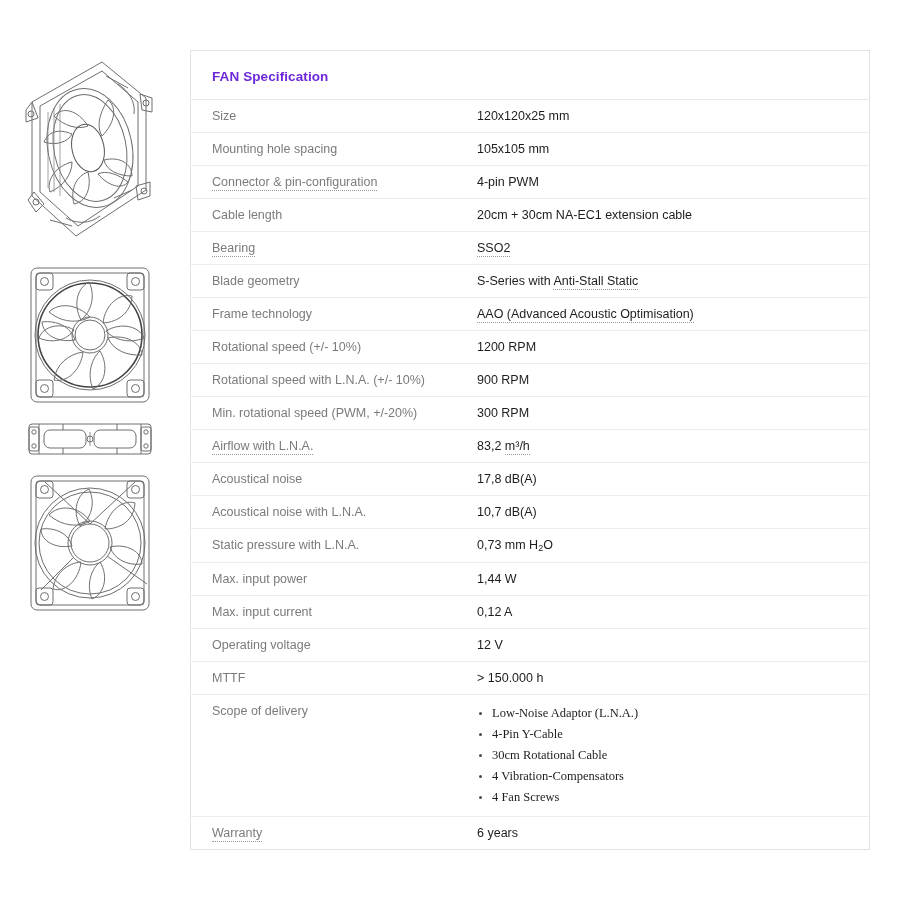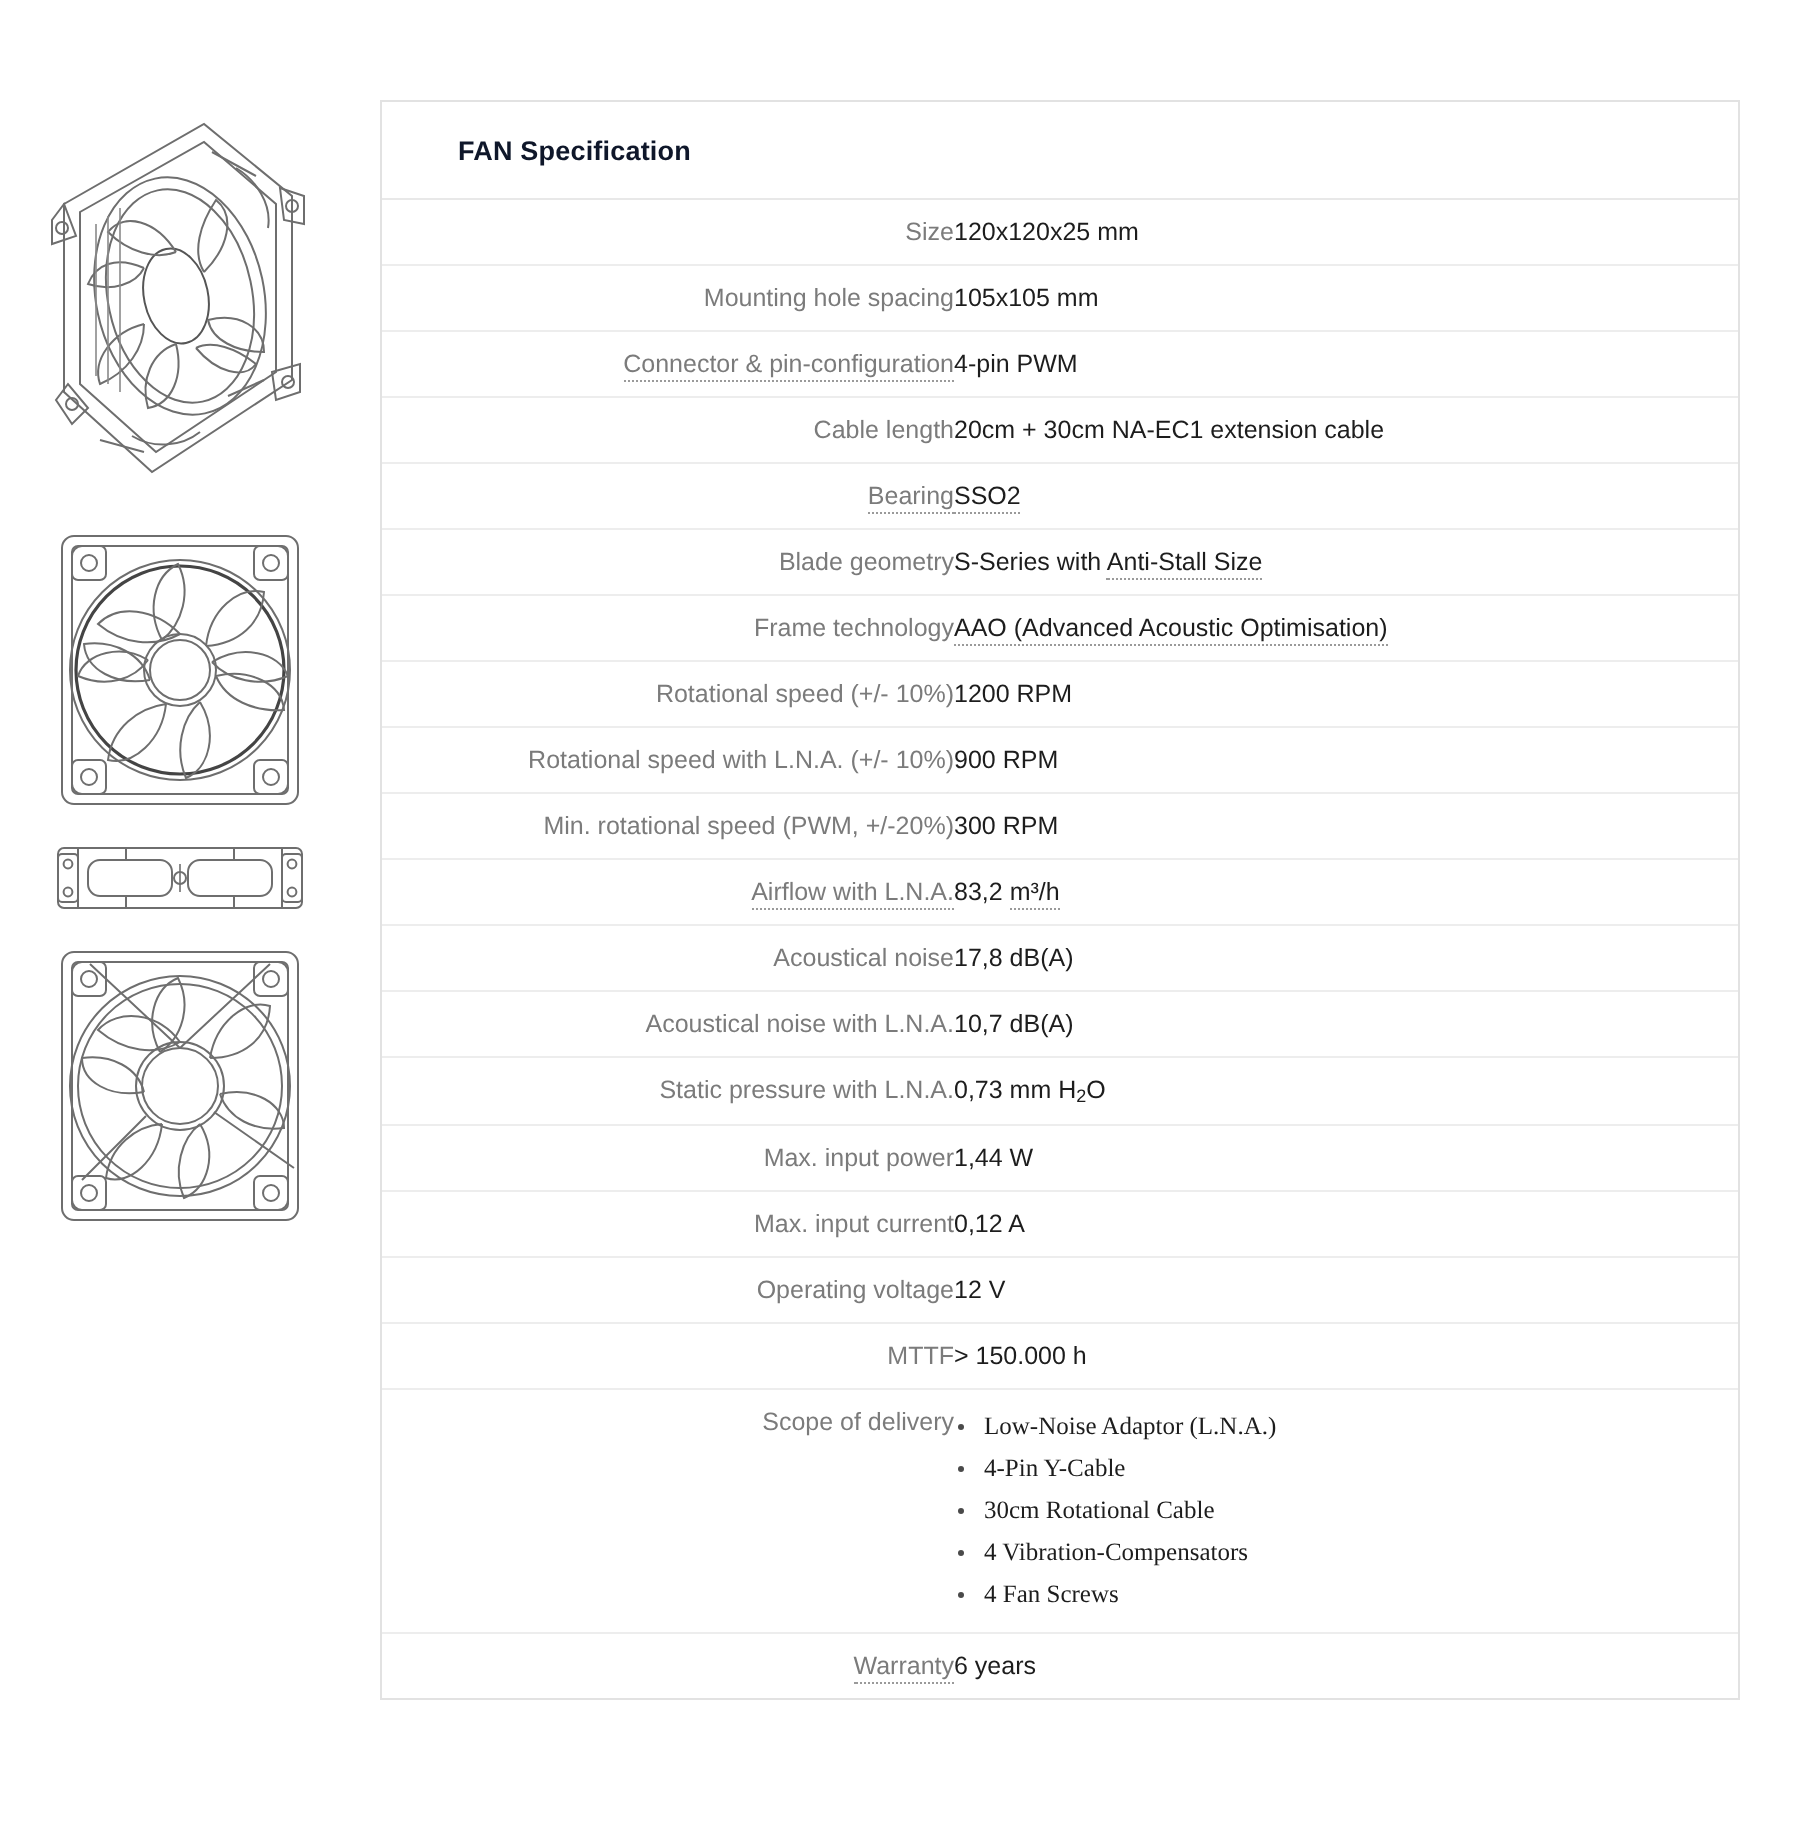--- a/index.html
+++ b/index.html
@@ -26,42 +26,40 @@
     width:680px;
     border:1px solid #e2e2e2;
     background:#fff;
     box-sizing:border-box;
   }
   .panel-head{
     padding:16px 0 14px 21px;
     border-bottom:1px solid #e8e8e8;
   }
   .panel-title{
-    font-size:13.5px;font-weight:bold;color:#0f172a;
+    font-size:13.5px;font-weight:bold;color:#6d28d9;
     letter-spacing:.1px;
-    margin-left:17px;
   }
   .spec-table{
     width:100%;border-collapse:collapse;
     table-layout:fixed;
   }
   .spec-table tr{border-bottom:1px solid #ededed;}
   .spec-table tr:last-child{border-bottom:none;}
   .spec-table td{
     padding:8px 0 8px 0;
     vertical-align:top;
     font-size:12.5px;
     line-height:16px;
   }
   .spec-table td.k{
     width:286px;
     padding-left:21px;
     color:#7b7b7b;
     box-sizing:border-box;
-    text-align:right;
   }
   .spec-table td.v{
     color:#1d1d1d;
     padding-right:18px;
     box-sizing:border-box;
   }
   .dot{
     border-bottom:1px dotted #9a9a9a;
     padding-bottom:1px;
   }
@@ -248,21 +246,21 @@
           <tr>
             <td class="k">Cable length</td>
             <td class="v">20cm + 30cm NA-EC1 extension cable</td>
           </tr>
           <tr>
             <td class="k"><span class="dot">Bearing</span></td>
             <td class="v"><span class="dot">SSO2</span></td>
           </tr>
           <tr>
             <td class="k">Blade geometry</td>
-            <td class="v"><span>S-Series with </span><span class="dot">Anti-Stall Size</span></td>
+            <td class="v"><span>S-Series with </span><span class="dot">Anti-Stall Static</span></td>
           </tr>
           <tr>
             <td class="k">Frame technology</td>
             <td class="v"><span class="dot">AAO (Advanced Acoustic Optimisation)</span></td>
           </tr>
           <tr>
             <td class="k">Rotational speed (+/- 10%)</td>
             <td class="v">1200 RPM</td>
           </tr>
           <tr>

